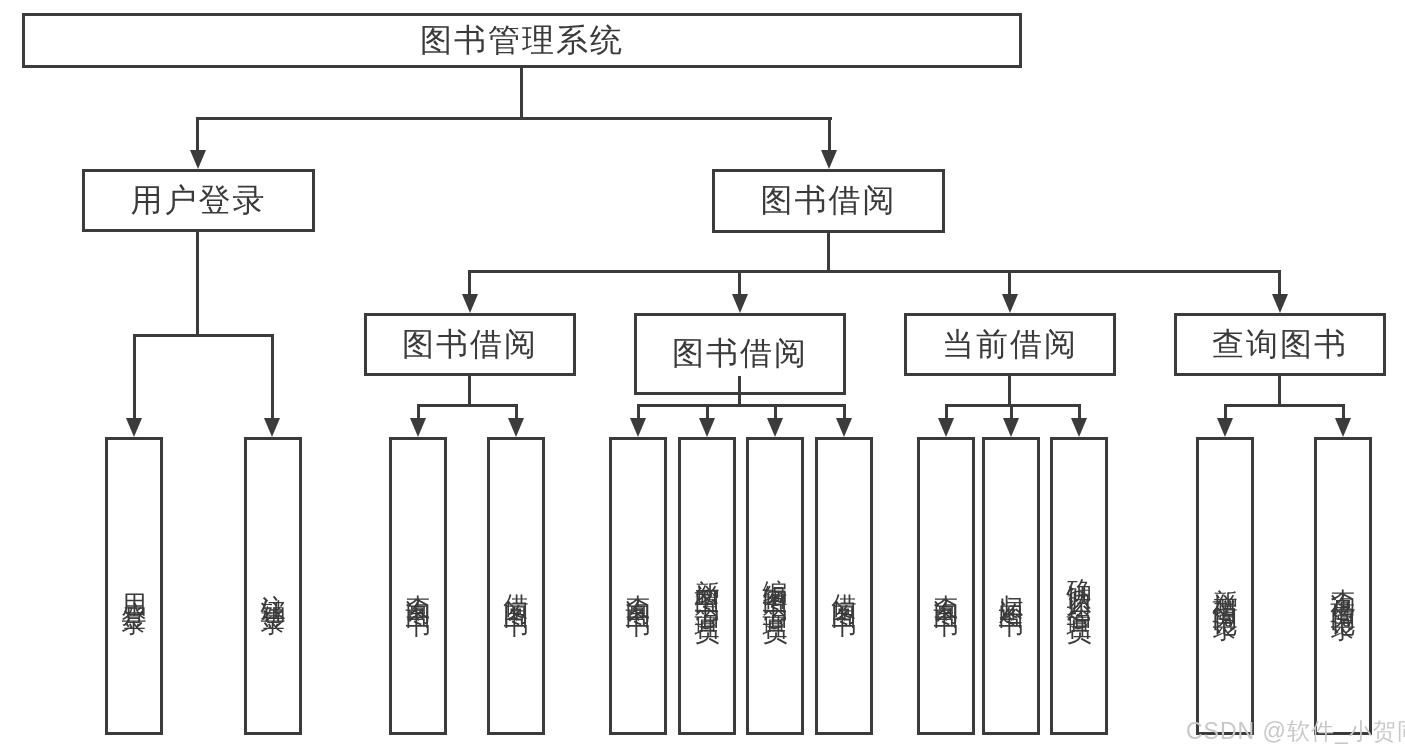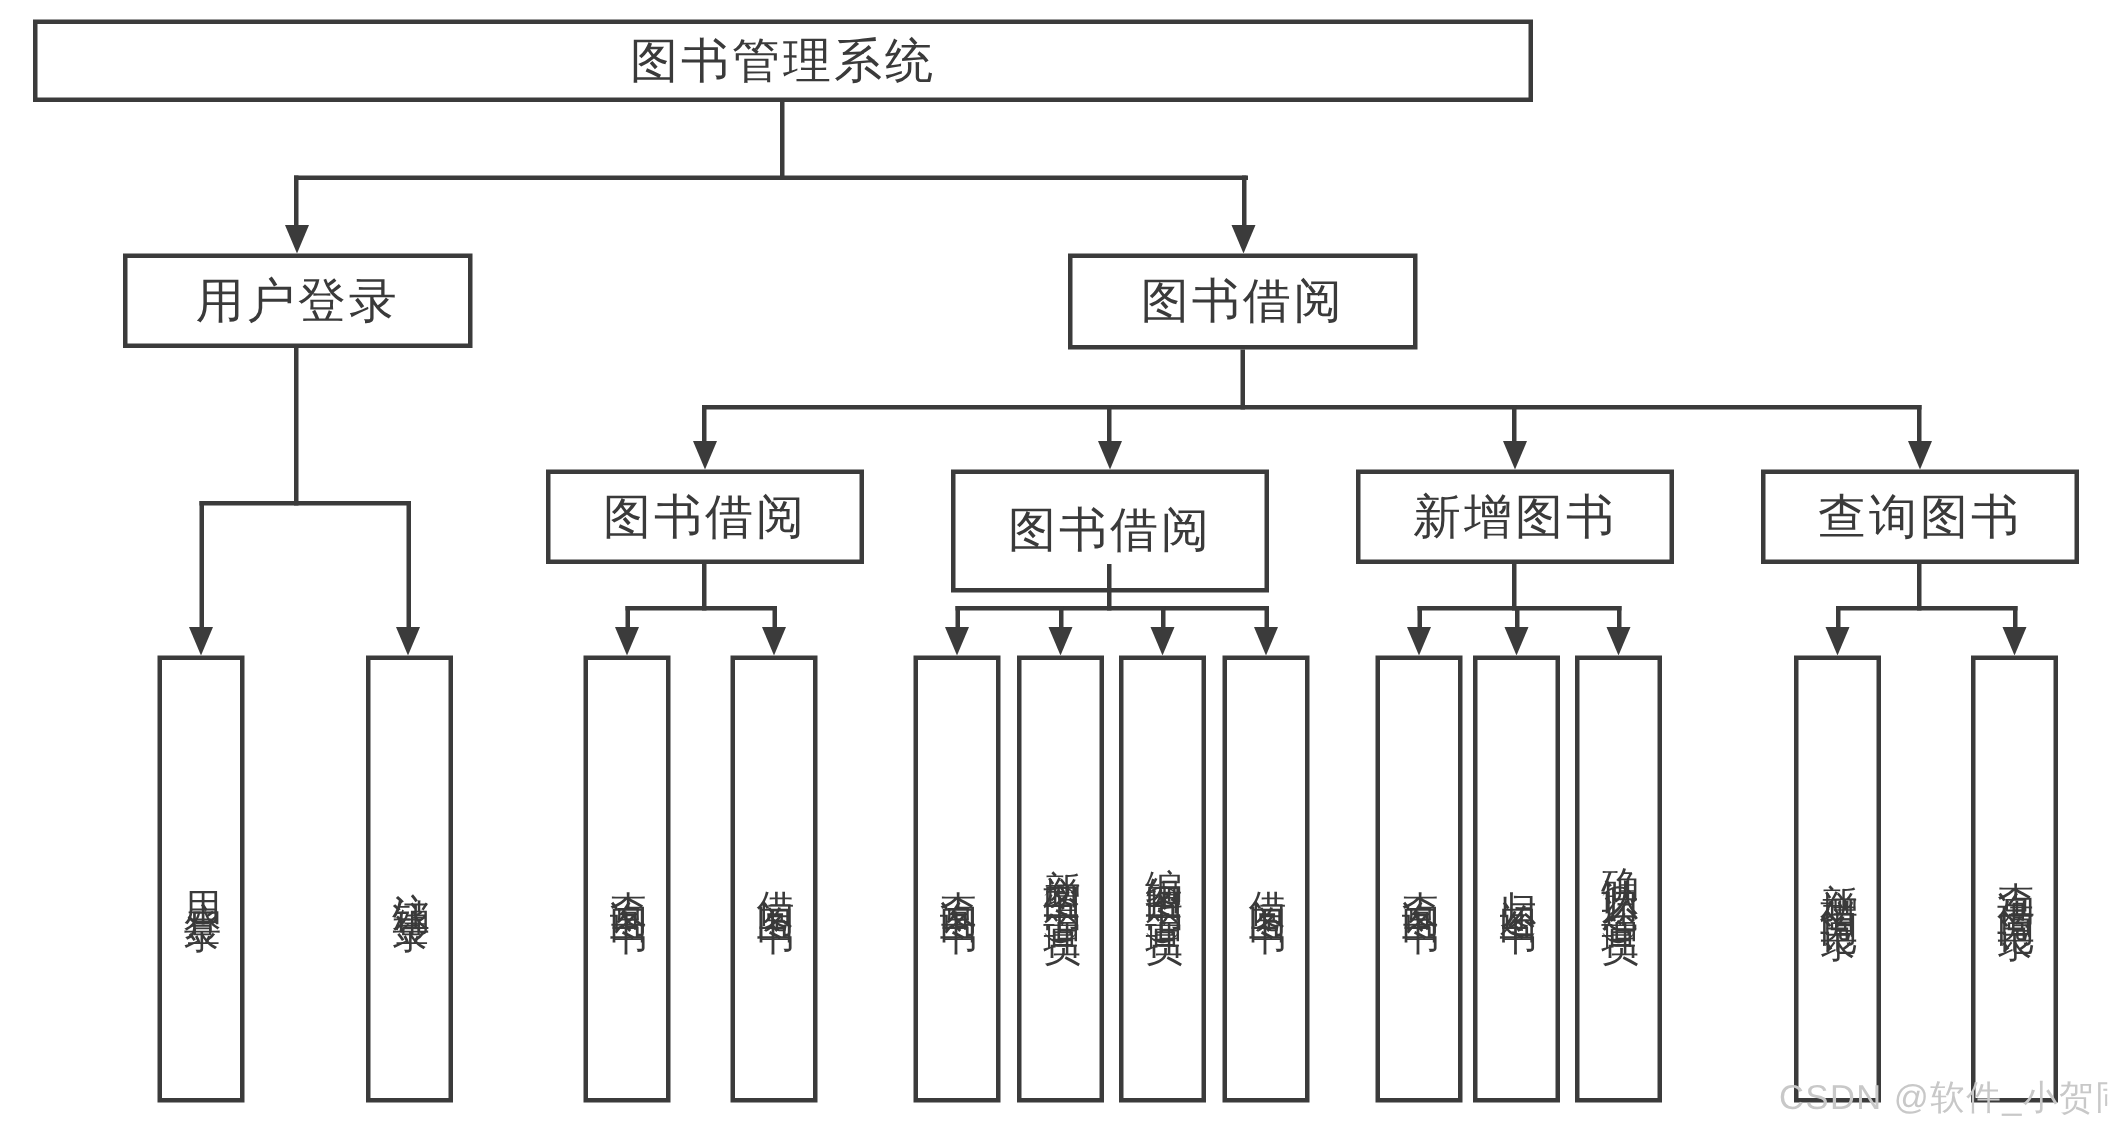--- a/index.html
+++ b/index.html
@@ -76,21 +76,21 @@
   <div class="arrow" style="left:462px;top:294px;"></div>
   <div class="vline" style="left:738px;top:270px;width:3px;height:26px;"></div>
   <div class="arrow" style="left:732px;top:294px;"></div>
   <div class="vline" style="left:1008px;top:270px;width:3px;height:26px;"></div>
   <div class="arrow" style="left:1002px;top:294px;"></div>
   <div class="vline" style="left:1278px;top:270px;width:3px;height:26px;"></div>
   <div class="arrow" style="left:1272px;top:294px;"></div>
 
   <div class="box h-box" style="left:364px;top:313px;width:212px;height:63px;">图书借阅</div>
   <div class="box h-box" style="left:634px;top:313px;width:212px;height:82px;">图书借阅</div>
-  <div class="box h-box" style="left:904px;top:313px;width:212px;height:63px;">新增图书</div>
+  <div class="box h-box" style="left:904px;top:313px;width:212px;height:63px;">当前借阅</div>
   <div class="box h-box" style="left:1174px;top:313px;width:212px;height:63px;">查询图书</div>
 
   <div class="vline" style="left:468px;top:376px;width:3px;height:31px;"></div>
   <div class="hline" style="left:417px;top:404px;width:101px;height:3px;"></div>
   <div class="vline" style="left:417px;top:404px;width:3px;height:16px;"></div>
   <div class="arrow" style="left:410px;top:418px;"></div>
   <div class="vline" style="left:515px;top:404px;width:3px;height:16px;"></div>
   <div class="arrow" style="left:508px;top:418px;"></div>
 
   <div class="vline" style="left:738px;top:376px;width:3px;height:31px;"></div>

